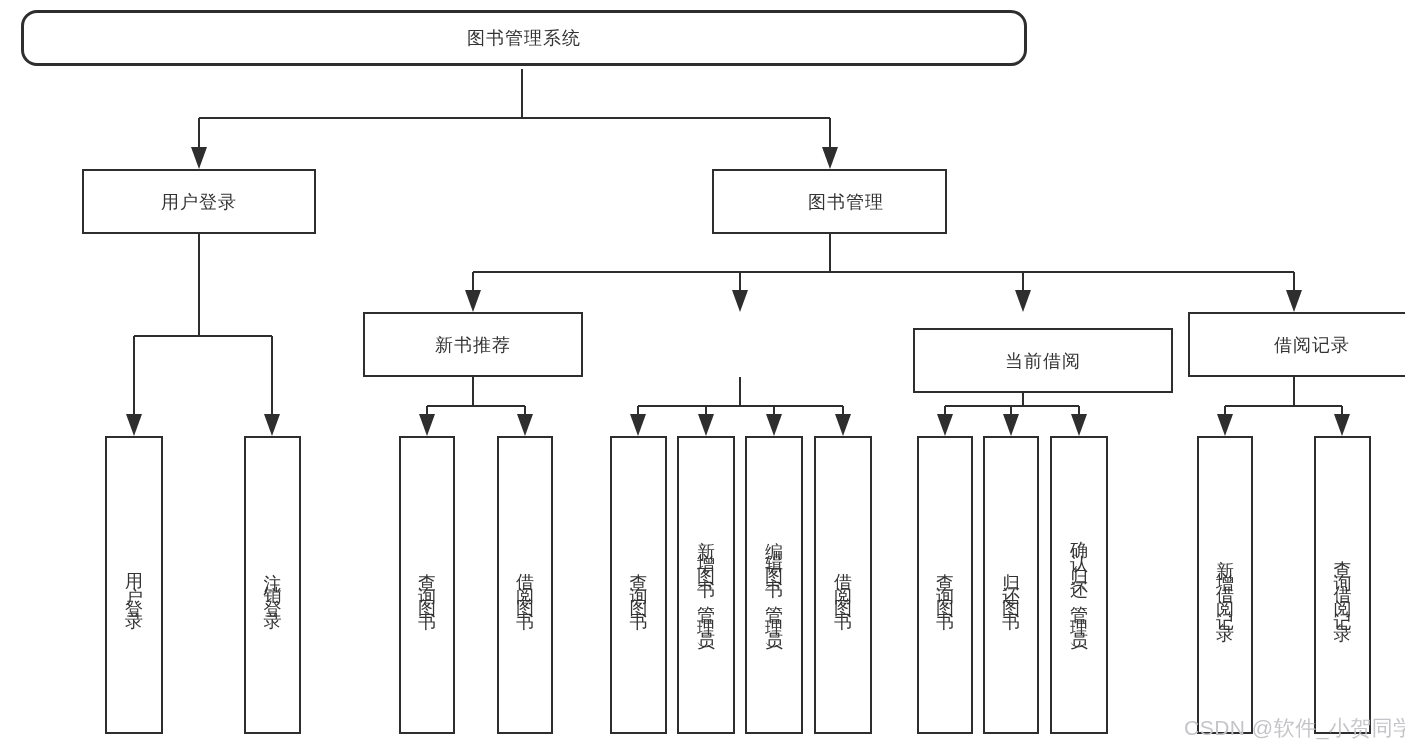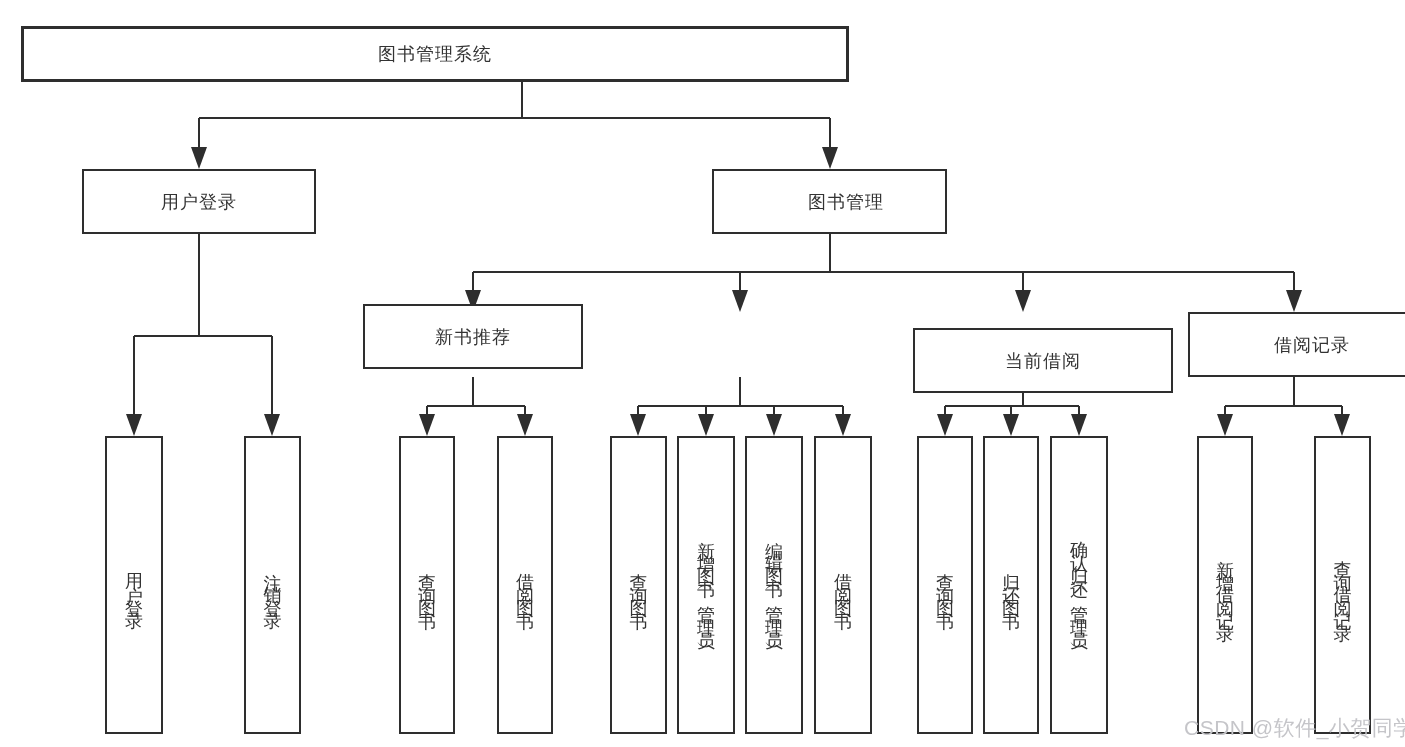--- a/index.html
+++ b/index.html
@@ -111,26 +111,26 @@
       <polygon points="698,414 714,414 706,436" fill="#2e2e2e"></polygon>
       <polygon points="766,414 782,414 774,436" fill="#2e2e2e"></polygon>
       <polygon points="835,414 851,414 843,436" fill="#2e2e2e"></polygon>
       <polygon points="937,414 953,414 945,436" fill="#2e2e2e"></polygon>
       <polygon points="1003,414 1019,414 1011,436" fill="#2e2e2e"></polygon>
       <polygon points="1071,414 1087,414 1079,436" fill="#2e2e2e"></polygon>
       <polygon points="1217,414 1233,414 1225,436" fill="#2e2e2e"></polygon>
       <polygon points="1334,414 1350,414 1342,436" fill="#2e2e2e"></polygon>
     </svg>
 
-  <div class="hbox root" style="left:21px; top:26px; width:828px; height:56px;">图书管理系统</div>
+  <div class="hbox root" style="left:21px; top:10px; width:1006px; height:56px;border-radius:16px;">图书管理系统</div>
 
   <div class="hbox" style="left:82px; top:169px; width:234px; height:65px;">用户登录</div>
   <div class="hbox" style="left:712px; top:169px; width:235px; height:65px;padding-left:33px;">图书管理</div>
 
-  <div class="hbox" style="left:363px; top:304px; width:220px; height:65px;">新书推荐</div>
+  <div class="hbox" style="left:363px; top:312px; width:220px; height:65px;">新书推荐</div>
   <div class="hbox" style="left:913px; top:328px; width:260px; height:65px;">当前借阅</div>
   <div class="hbox" style="left:1188px; top:312px; width:248px; height:65px;">借阅记录</div>
 
   <div class="vbox" style="left:105px; width:58px;">用户登录</div>
   <div class="vbox" style="left:244px; width:57px;">注销登录</div>
 
   <div class="vbox" style="left:399px; width:56px;">查询图书</div>
   <div class="vbox" style="left:497px; width:56px;">借阅图书</div>
 
   <div class="vbox" style="left:610px; width:57px;">查询图书</div>

